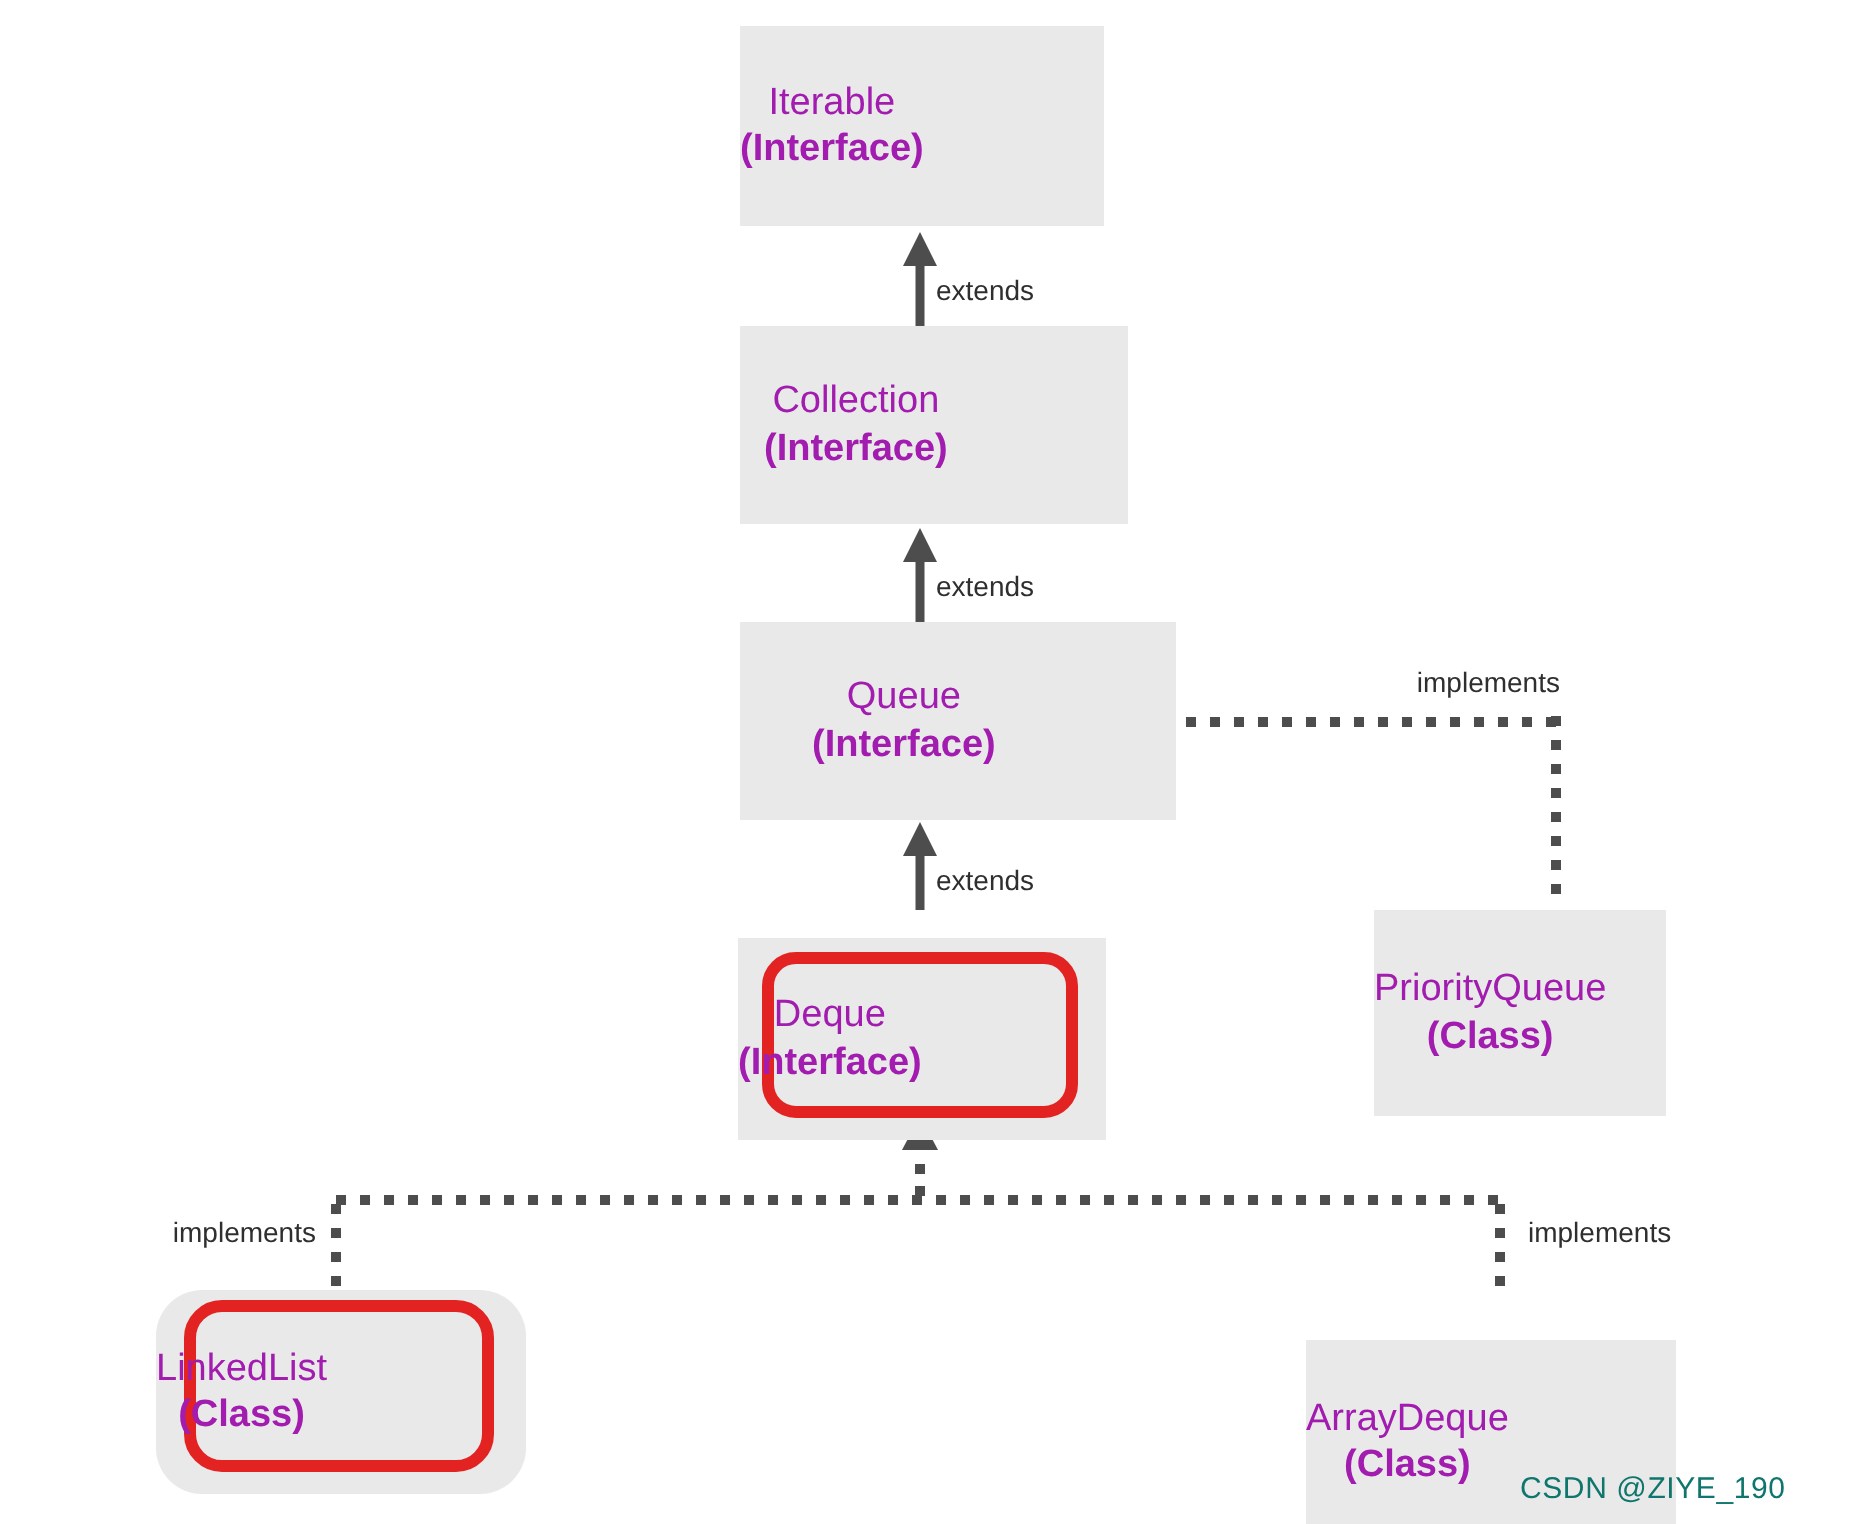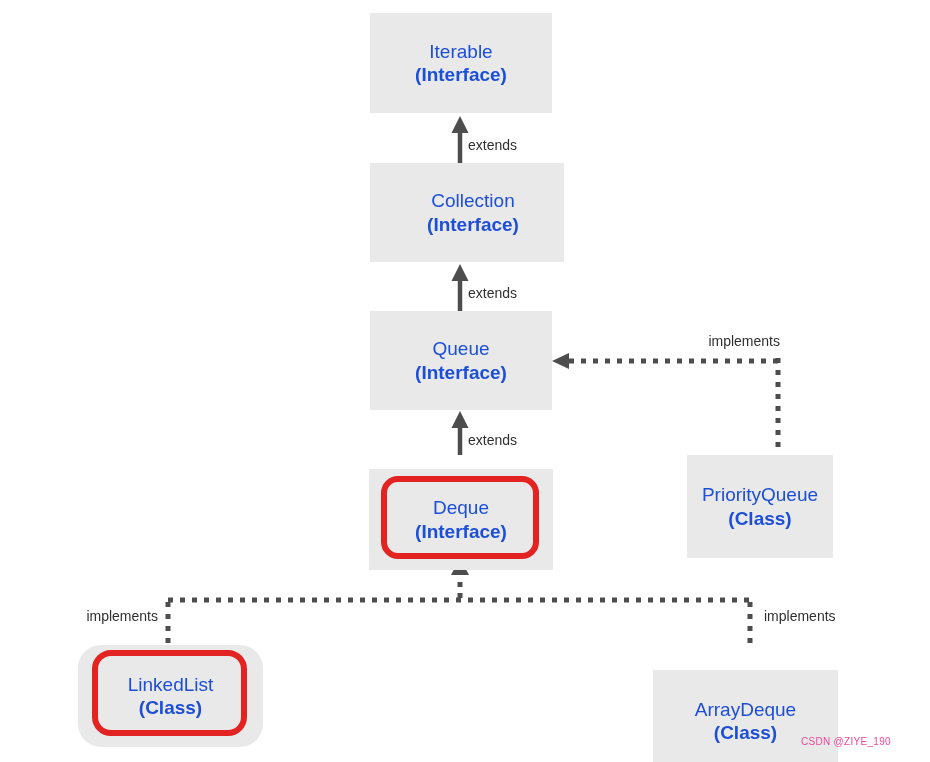--- a/index.html
+++ b/index.html
@@ -21,45 +21,44 @@
     top: 0;
     width: 930px;
     height: 762px;
     pointer-events: none;
   }
   .node {
     position: absolute;
     background: #e9e9e9;
     display: flex;
     align-items: center;
-    justify-content: center;
     text-align: center;
-    color: #1d4ed8;
+    color: #a21caf;
     font-size: 19px;
     line-height: 1.22;
   }
   .node-text { position: relative; z-index: 2; }
   .node-name { white-space: nowrap; }
   .node-kind { white-space: nowrap; font-weight: bold; }
   .highlight-ring {
     position: absolute;
     border: 6px solid #e32222;
     border-radius: 18px;
     z-index: 1;
   }
   .edge-label {
     font-size: 14px;
     fill: #2f2f2f;
   }
   .watermark {
     position: absolute;
-    left: 801px;
+    left: 760px;
     top: 736px;
-    font-size: 10px;
-    color: #ec4899;
+    font-size: 15px;
+    color: #0f766e;
     letter-spacing: 0.3px;
     white-space: nowrap;
   }
 </style>
 </head>
 <body>
 
 <div class="canvas">
 
   <svg class="connectors" viewBox="0 0 930 762" xmlns="http://www.w3.org/2000/svg">
@@ -107,21 +106,21 @@
     </div>
   </div>
 
   <div class="node" style="left:370px; top:163px; width:182px; height:99px;padding-left:12px;">
     <div class="node-text">
       <div class="node-name">Collection</div>
       <div class="node-kind">(Interface)</div>
     </div>
   </div>
 
-  <div class="node" style="left:370px; top:311px; width:182px; height:99px;">
+  <div class="node" style="left:370px; top:311px; width:182px; height:99px;padding-left:36px;">
     <div class="node-text">
       <div class="node-name">Queue</div>
       <div class="node-kind">(Interface)</div>
     </div>
   </div>
 
   <div class="node" style="left:369px; top:469px; width:184px; height:101px;">
     <div class="highlight-ring" style="left:12px; right:14px; top:7px; bottom:11px; border-radius:17px;"></div>
     <div class="node-text">
       <div class="node-name">Deque</div>

